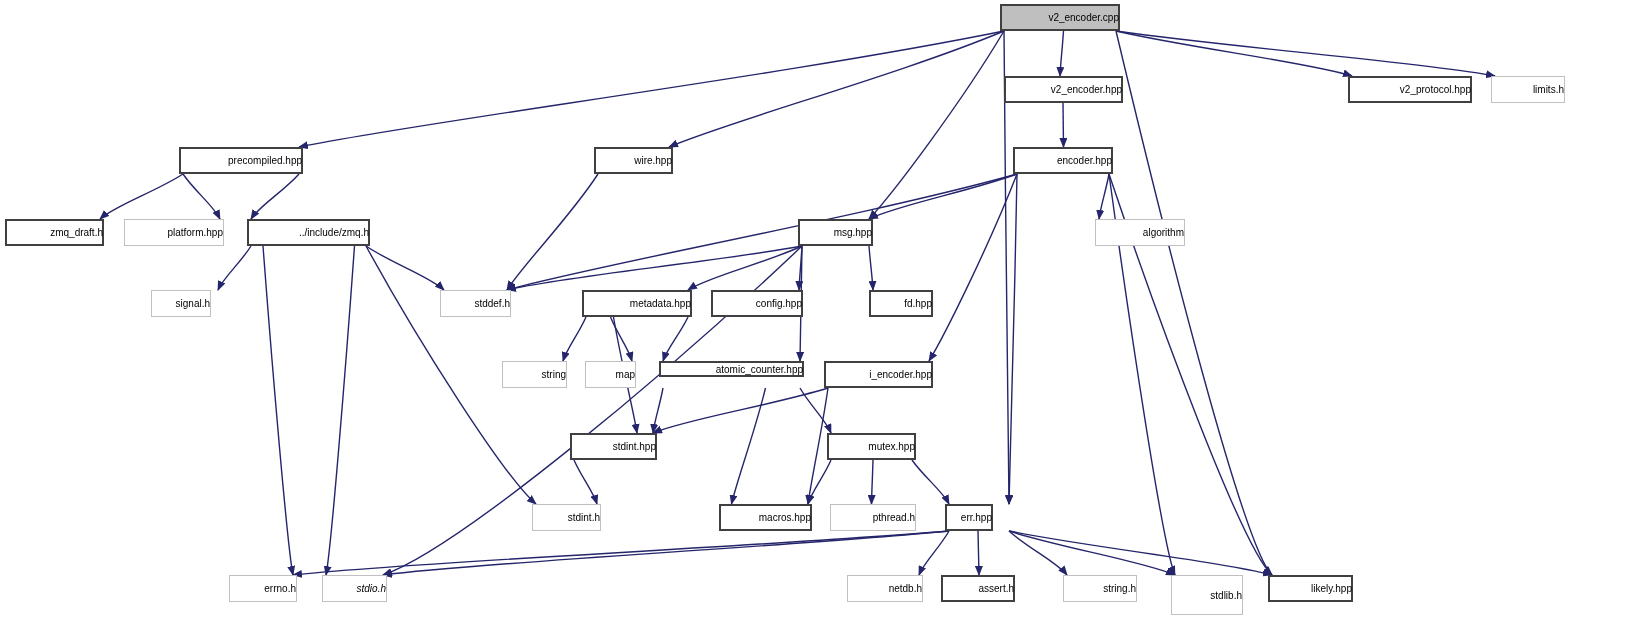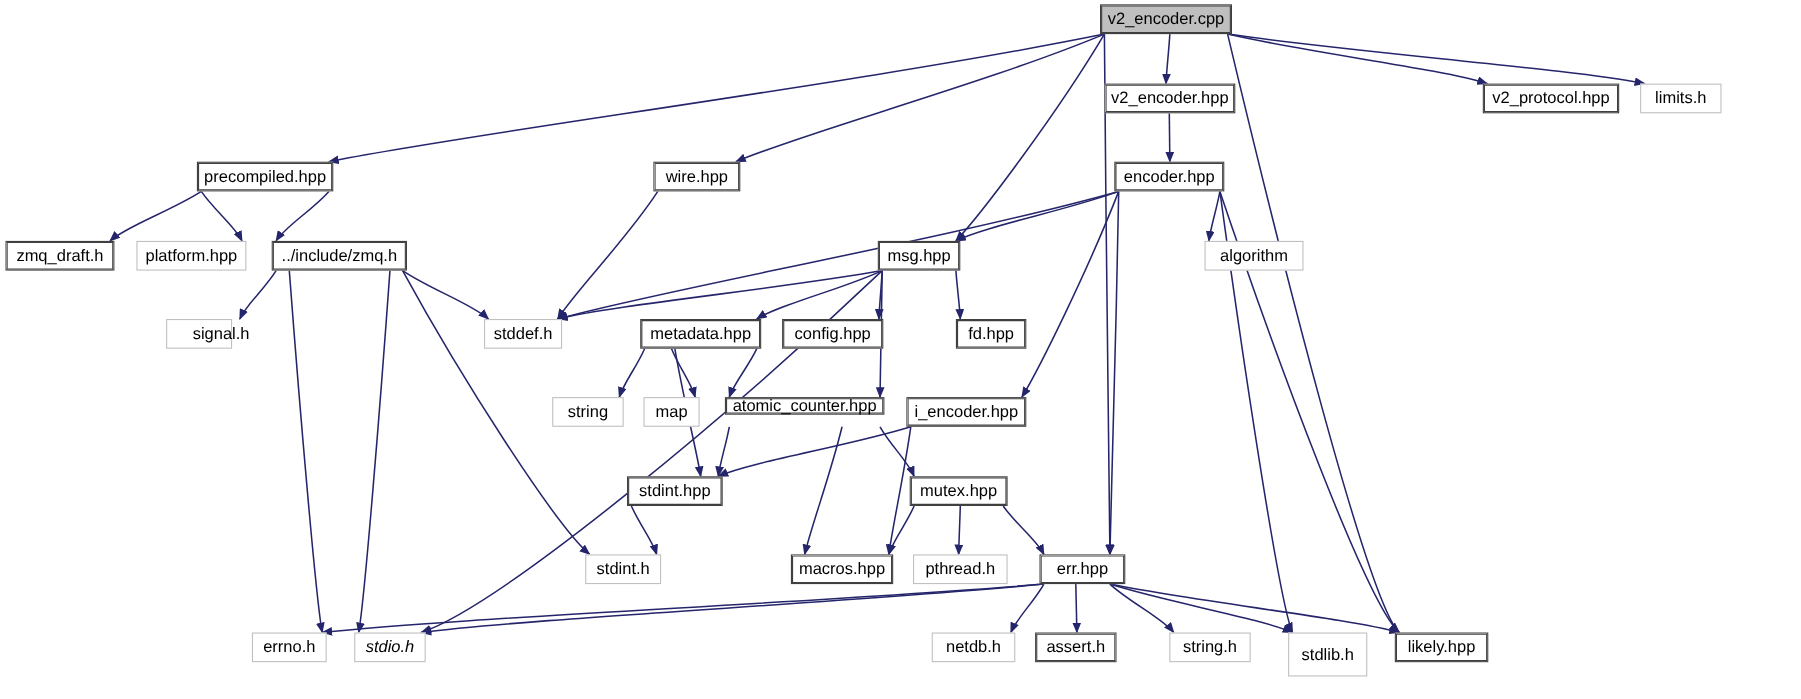--- a/index.html
+++ b/index.html
@@ -7,22 +7,22 @@
     position:relative;
     width:1637px;height:635px;
     background:#ffffff;
     font-family:"Liberation Sans", sans-serif;
     overflow:hidden;
   }
   svg#edges{position:absolute;left:0;top:0;width:1637px;height:635px;}
   .node{
     position:absolute;
     box-sizing:border-box;
-    display:flex;align-items:center;justify-content:center;
-    font-size:15px;
+    display:flex;align-items:center;justify-content:flex-end;
+    font-size:10px;
     color:#000000;
     white-space:nowrap;
     background:#ffffff;
     border:1px solid #c0c0c0;
   }
   .node.local{border:1px solid #404040;box-shadow:0 0 0 1px #404040 inset;}
   .node.root{background:#bfbfbf;border:1px solid #404040;box-shadow:0 0 0 1px #404040 inset;}
   .node span{pointer-events:none;}
 </style>
 </head>
@@ -161,21 +161,21 @@
       </div>
       <div class="node system" style="left: 532px; top: 504px; width: 69px; height: 27px;">
         <span>stdint.h</span>
       </div>
       <div class="node local" style="left: 719px; top: 504px; width: 93px; height: 27px;">
         <span>macros.hpp</span>
       </div>
       <div class="node system" style="left: 830px; top: 504px; width: 86px; height: 27px;">
         <span>pthread.h</span>
       </div>
-      <div class="node local" style="left: 945px; top: 504px; width: 78px; height: 27px;">
+      <div class="node local" style="left: 945px; top: 504px; width: 48px; height: 27px;">
         <span>err.hpp</span>
       </div>
       <div class="node system" style="left: 229px; top: 575px; width: 68px; height: 27px;">
         <span>errno.h</span>
       </div>
       <div class="node system" style="left: 322px; top: 575px; width: 65px; height: 27px; font-style: italic;">
         <span>stdio.h</span>
       </div>
       <div class="node system" style="left: 847px; top: 575px; width: 76px; height: 27px;">
         <span>netdb.h</span>

